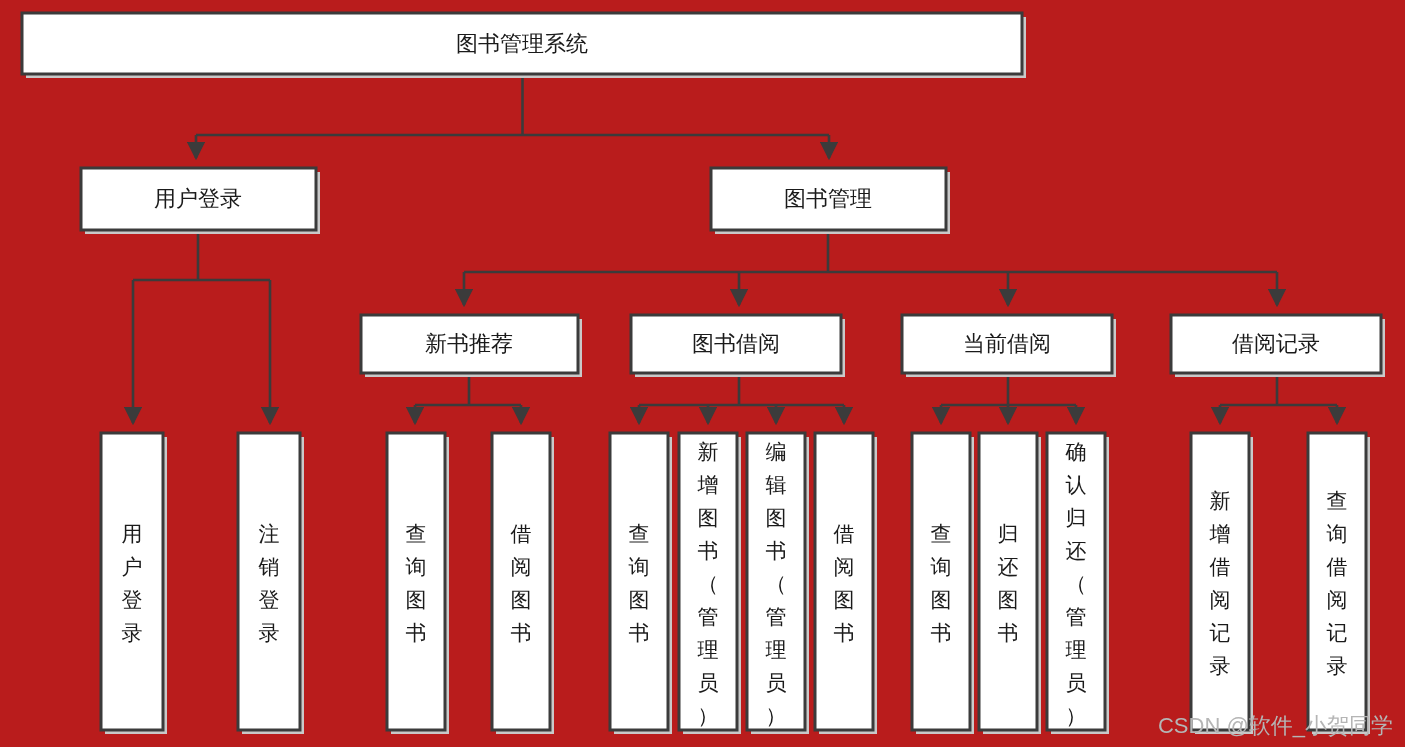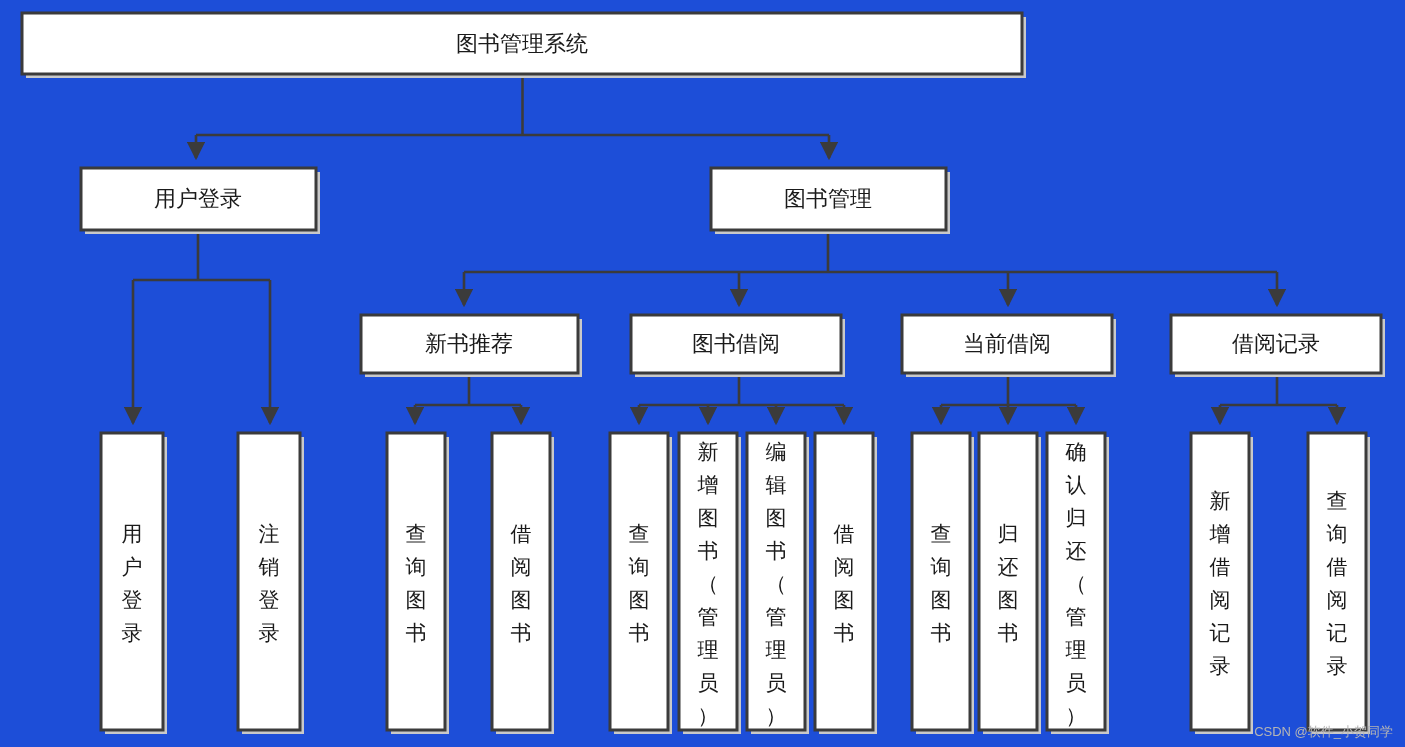--- a/index.html
+++ b/index.html
@@ -10,21 +10,21 @@
   body {
     width: 1405px;
     height: 747px;
     font-family: "Liberation Sans", sans-serif;
     overflow: hidden;
   }
   #diagram-root {
     position: relative;
     width: 1405px;
     height: 747px;
-    background: #1d4ed8;
+    background: #b91c1c;
   }
   svg.diagram {
     position: absolute;
     top: 0;
     left: 0;
     width: 1405px;
     height: 747px;
     display: block;
   }
   .node-rect {
@@ -55,21 +55,21 @@
     font-family: "Liberation Sans", sans-serif;
     font-size: 21px;
     fill: #1a1a1a;
     text-anchor: middle;
   }
   .watermark {
     position: absolute;
     right: 12px;
     bottom: 6px;
     font-family: "Liberation Sans", sans-serif;
-    font-size: 13px;
+    font-size: 22px;
     color: #b5b5b5;
     white-space: nowrap;
     user-select: none;
   }
 </style>
 </head>
 <body>
 
 <div id="diagram-root">
 

